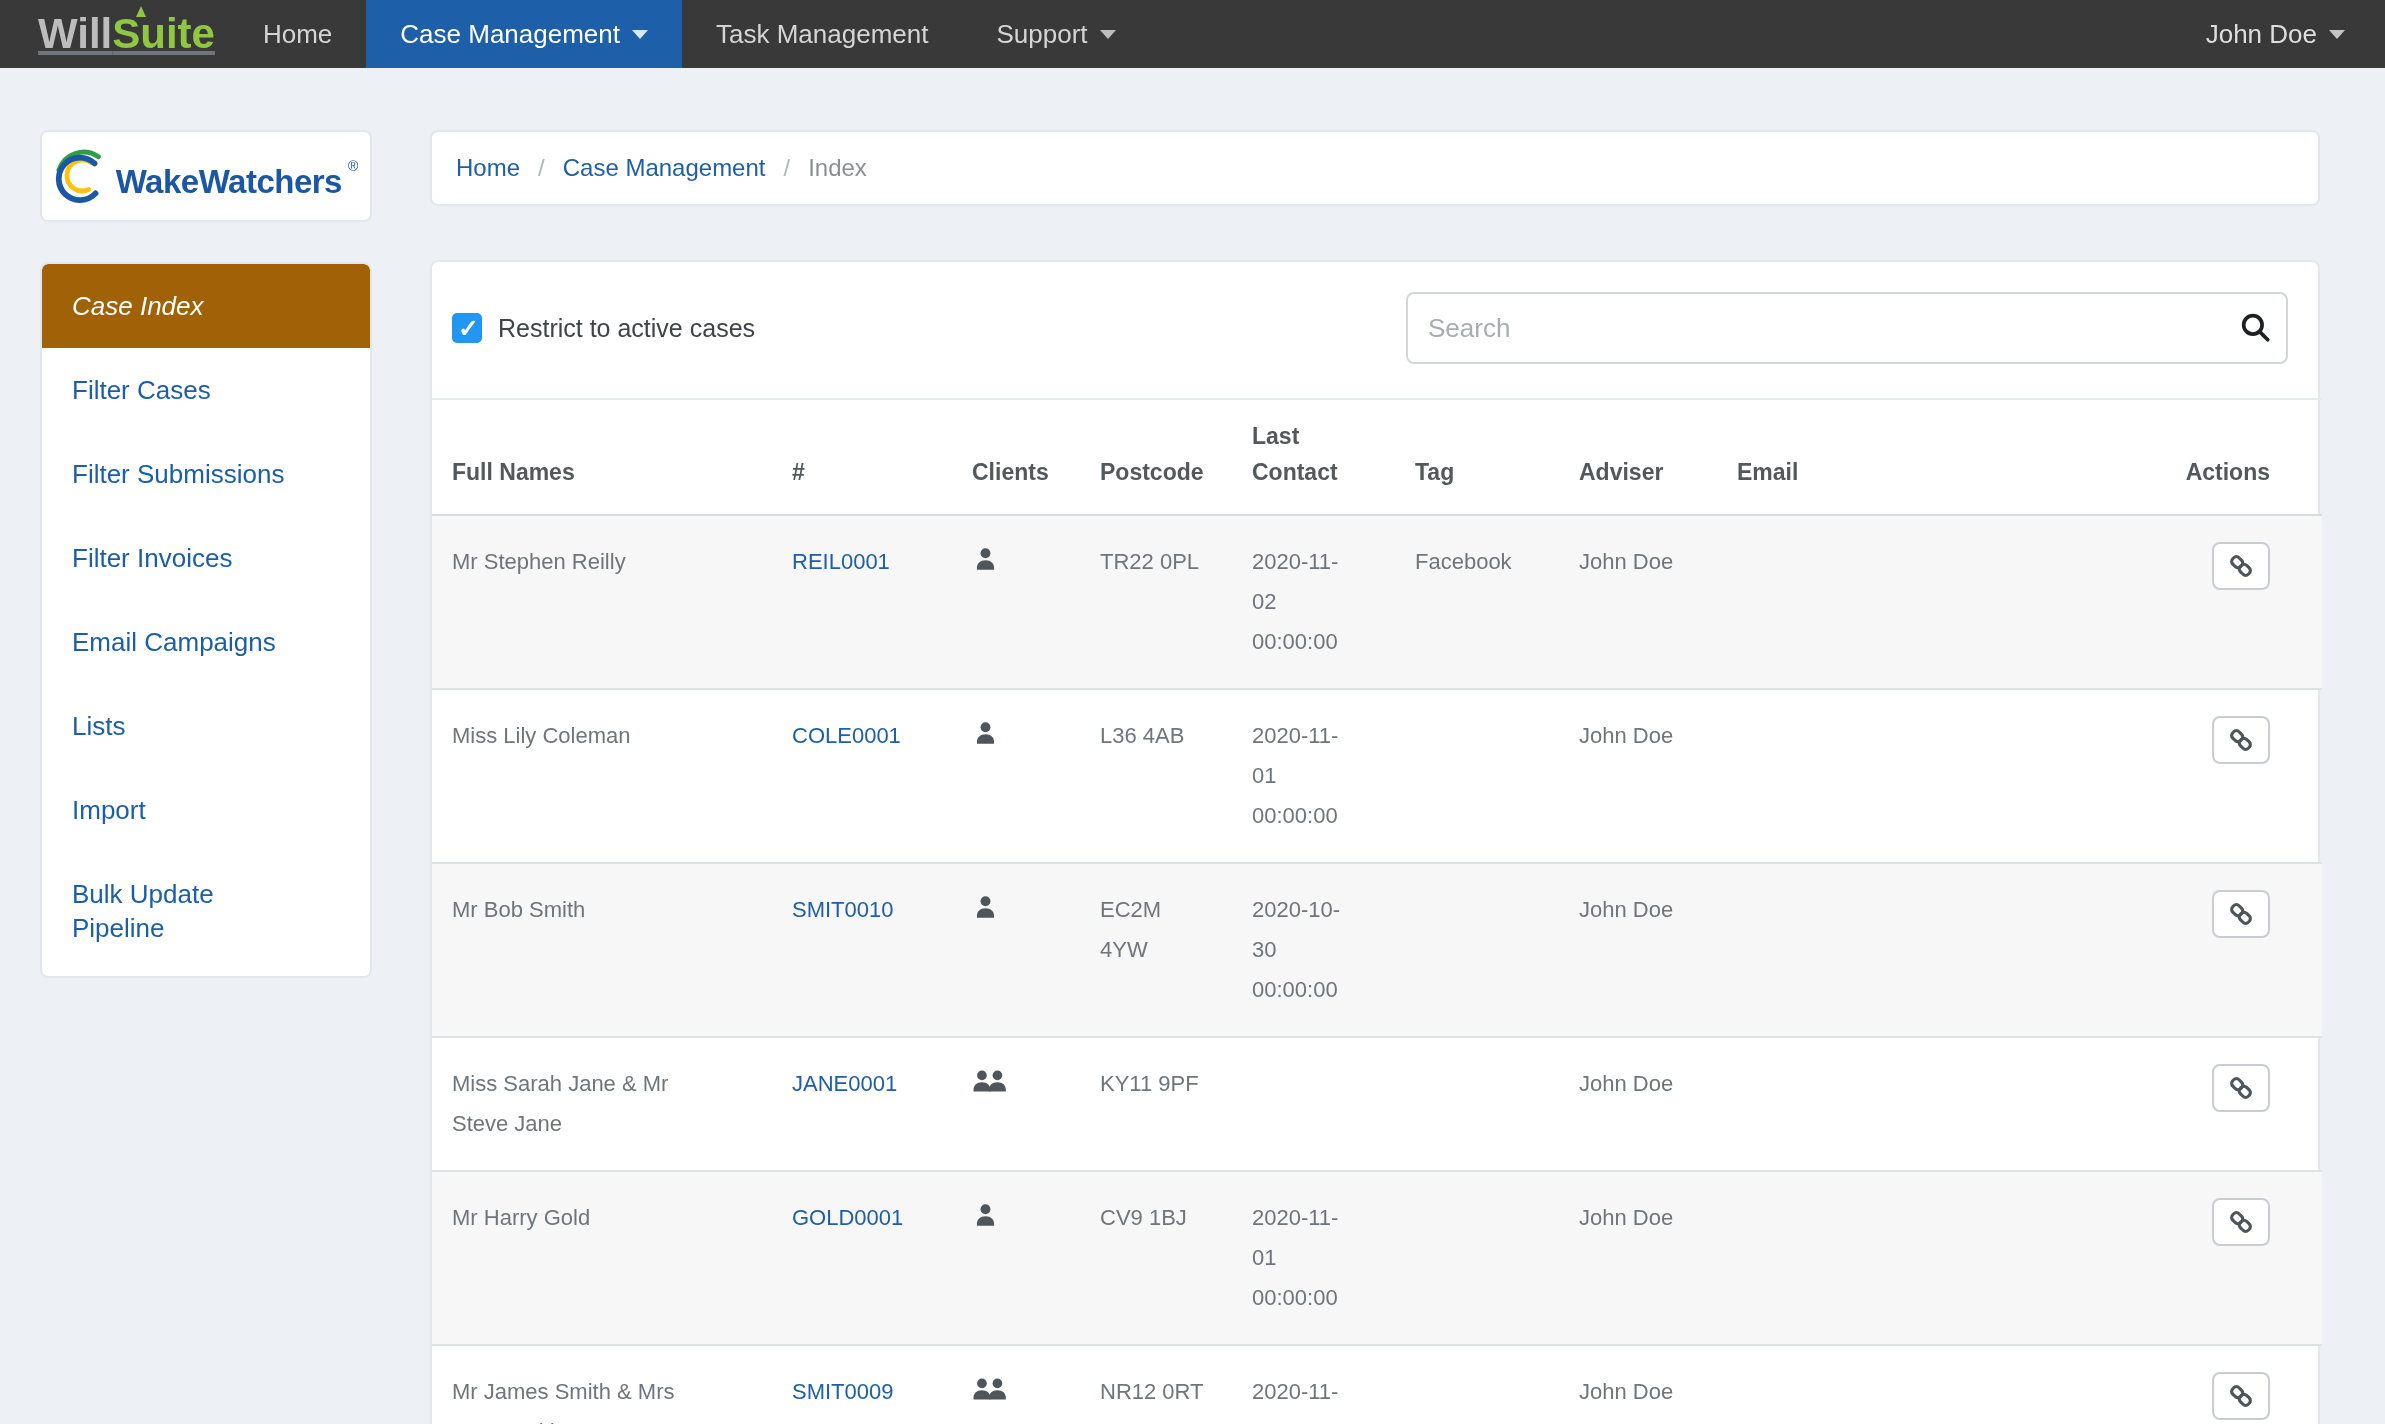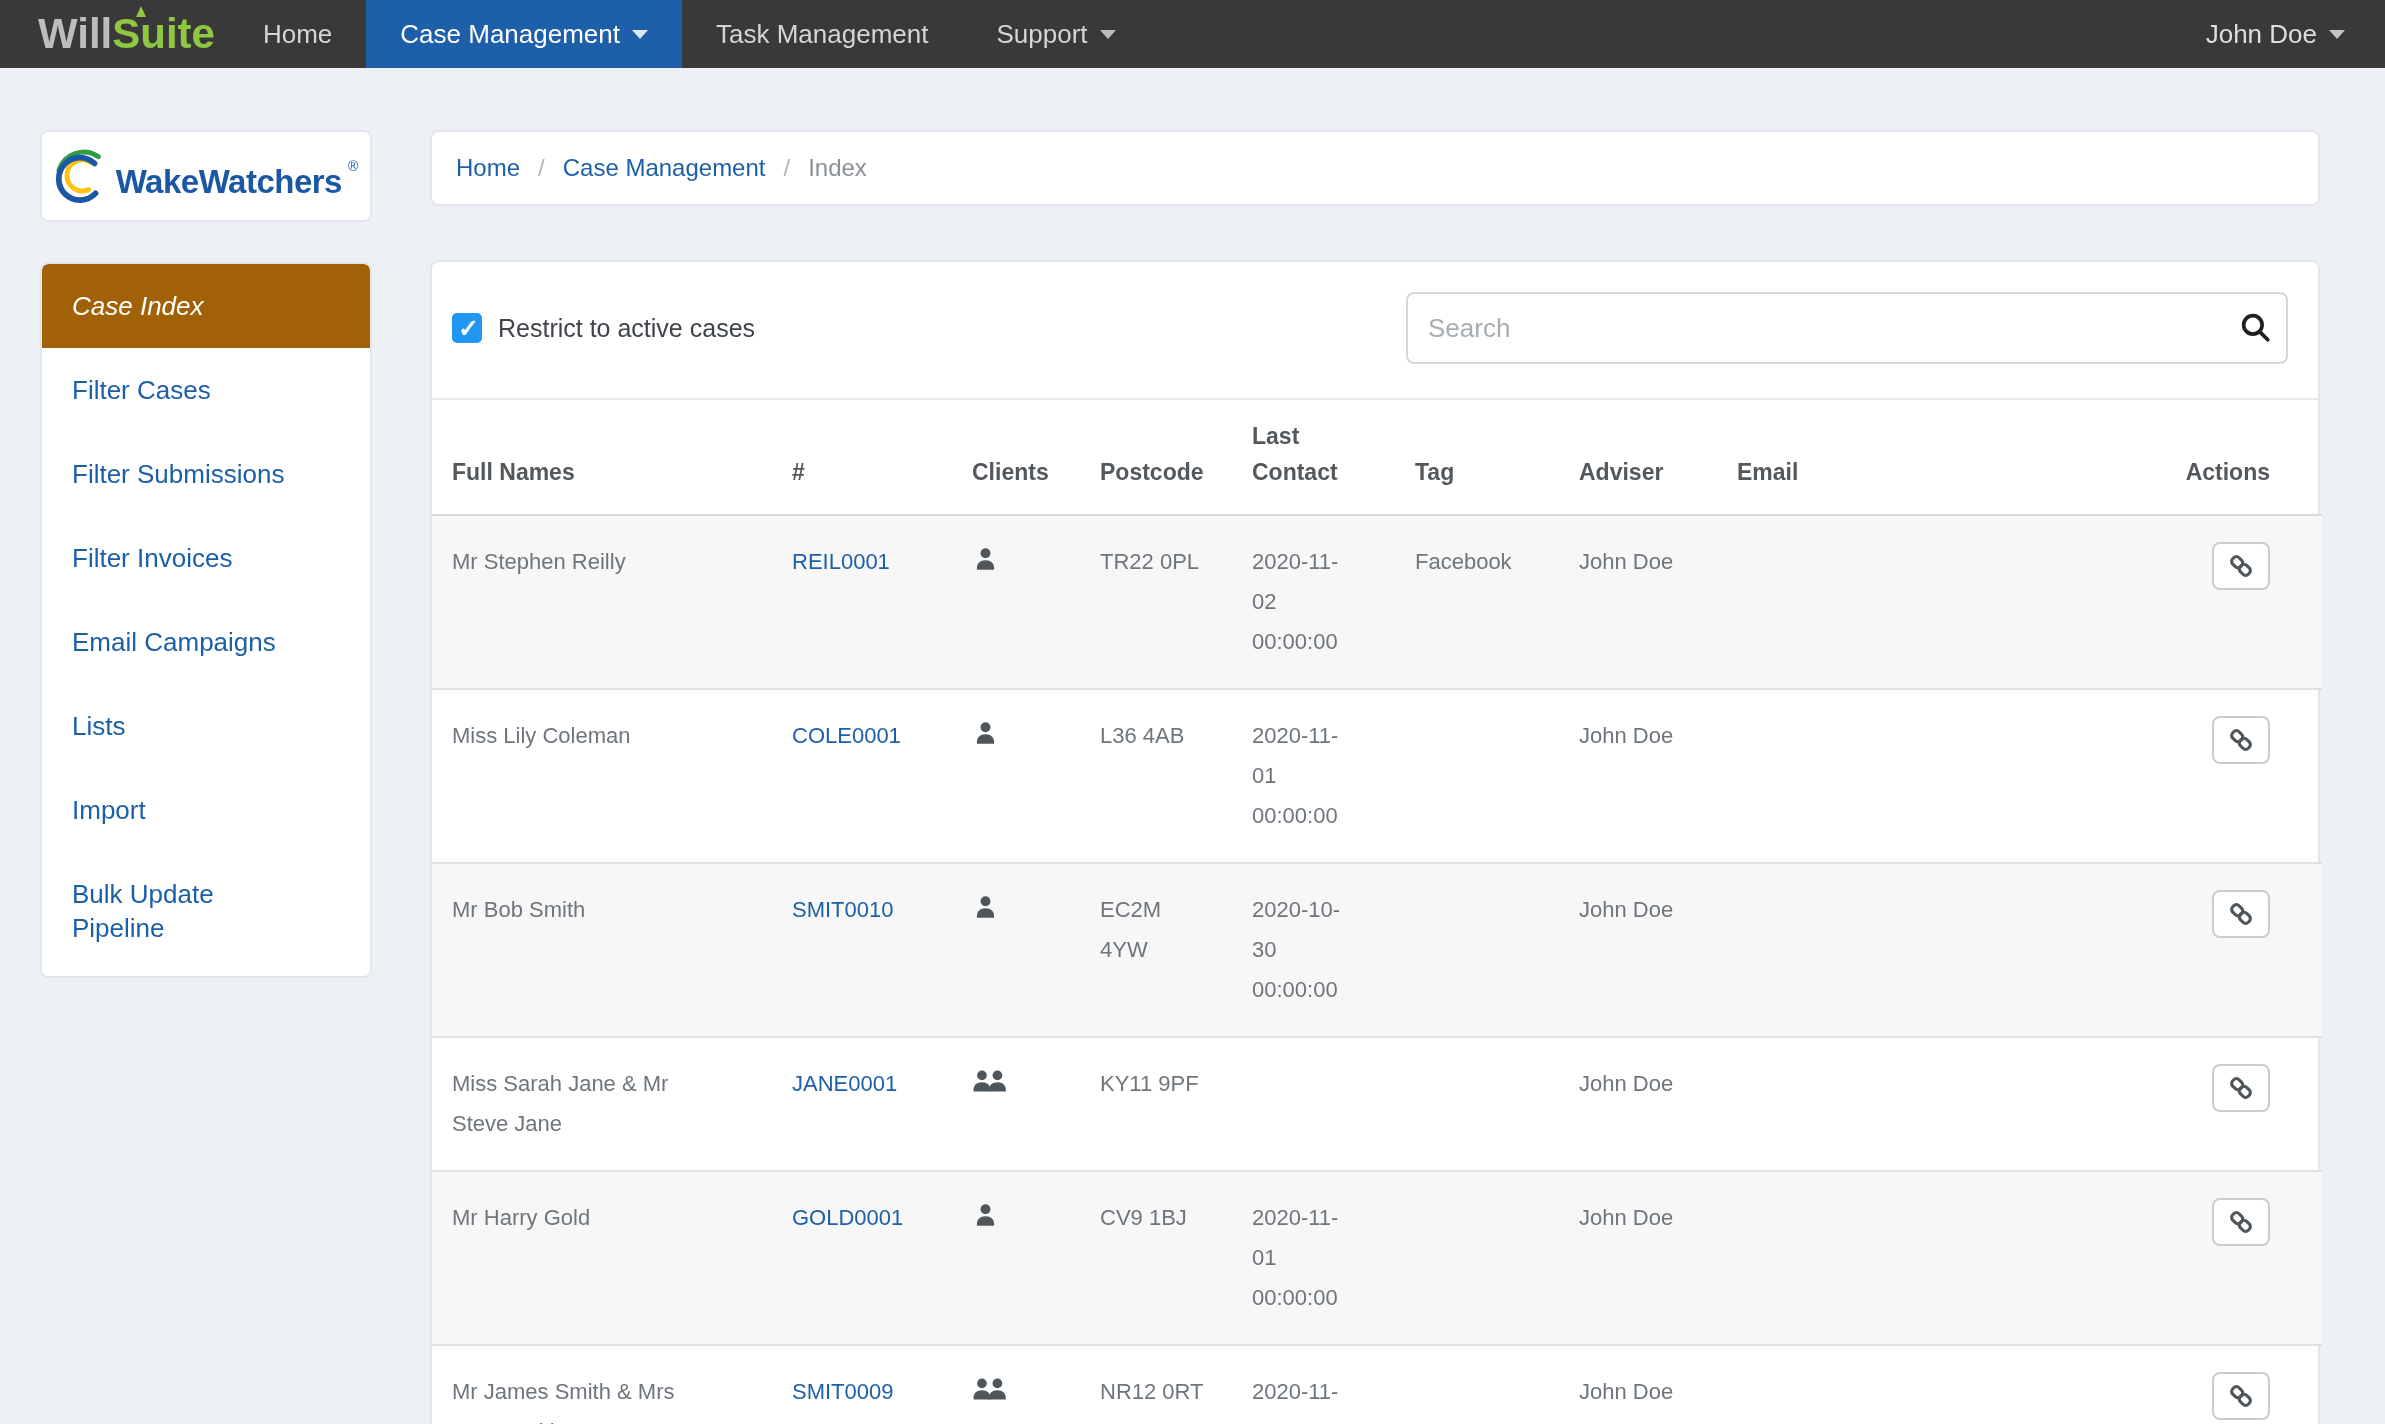--- a/index.html
+++ b/index.html
@@ -15,20 +15,21 @@
     height: 68px;
     background: #393939;
     display: flex;
     align-items: stretch;
   }
   .brand {
     display: flex; align-items: center;
     padding: 0 14px 0 38px;
     font-size: 42px; font-weight: bold;
     position: relative;
+    text-decoration: underline;
   }
   .brand-will { color: #bdbdbd; }
   .brand-suite { color: #8fc742; }
   .brand-nib {
     position: absolute; left: 136px; top: 6px;
     width: 0; height: 0;
     border-left: 5px solid transparent;
     border-right: 5px solid transparent;
     border-bottom: 11px solid #8fc742;
   }

